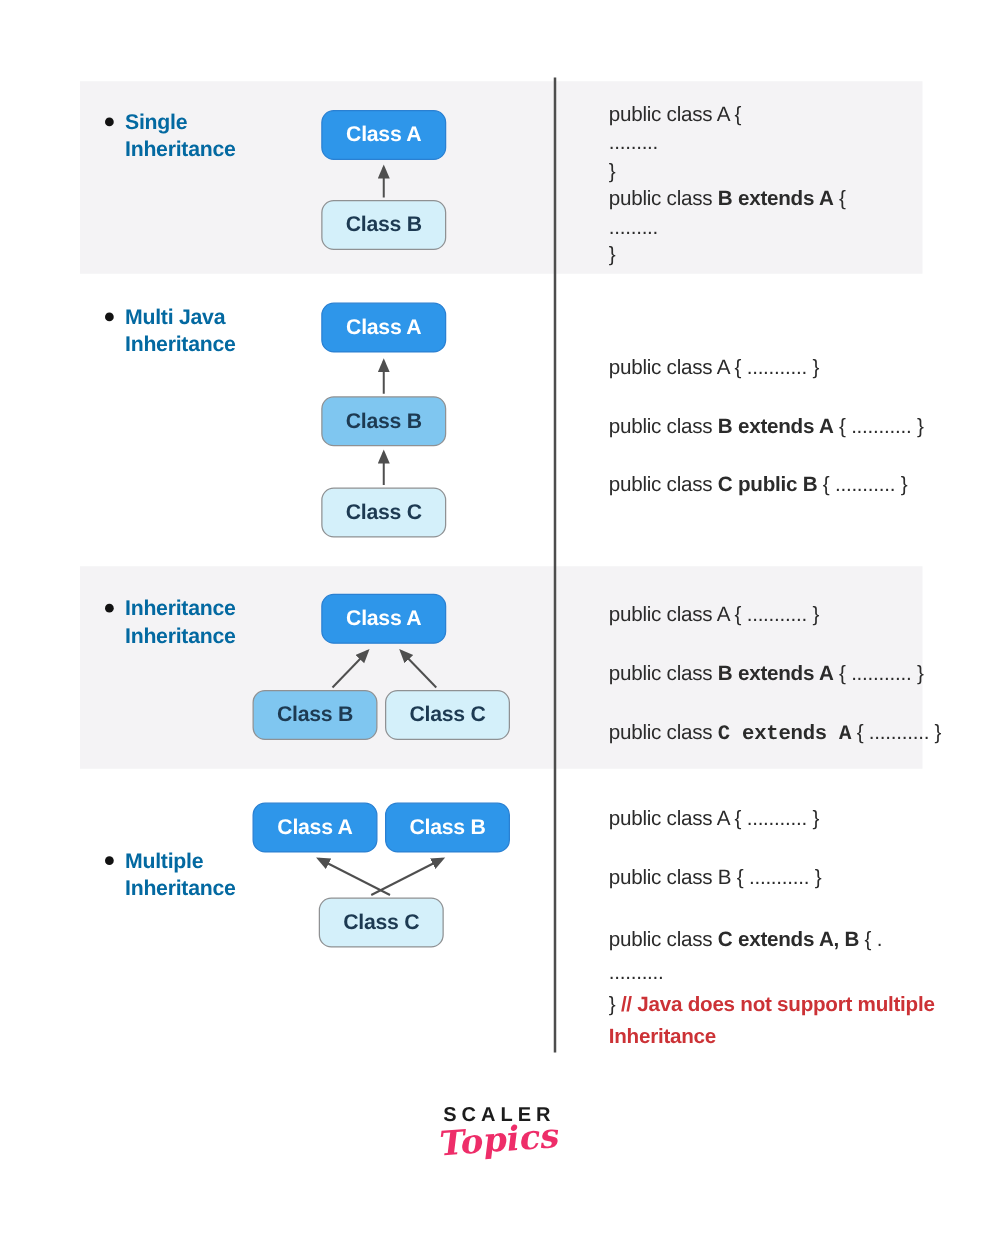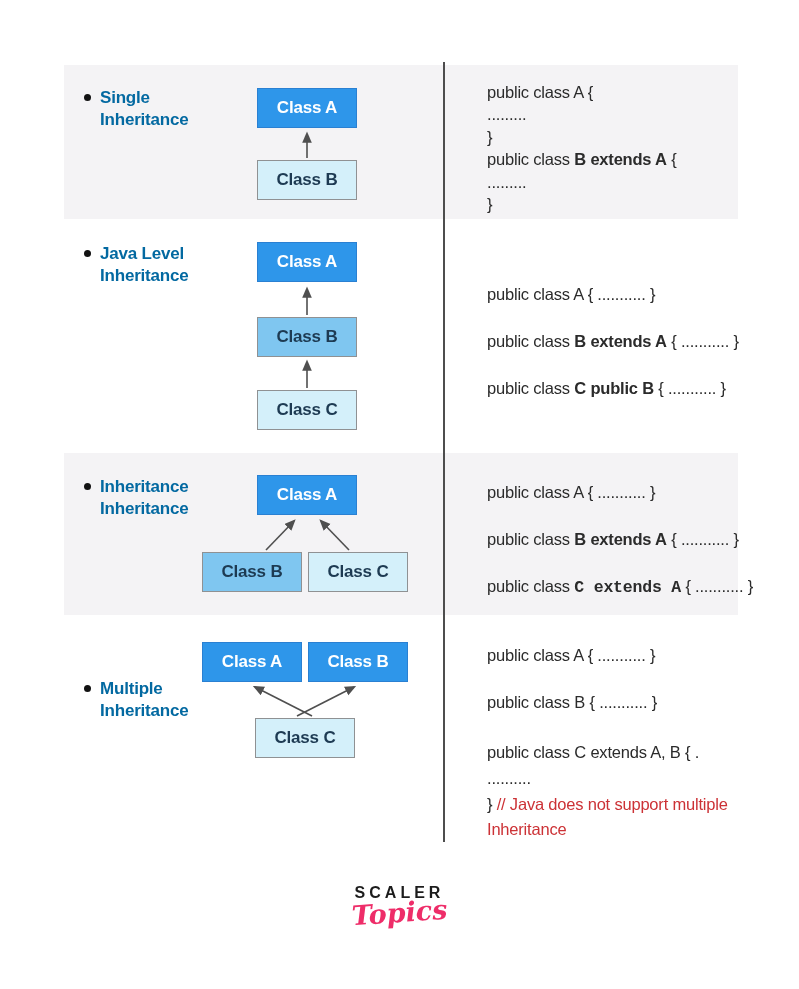--- a/index.html
+++ b/index.html
@@ -17,33 +17,34 @@
 
   .section-title{position:absolute;left:84px;display:flex;gap:9px;z-index:2;}
   .dot{width:7px;height:7px;border-radius:50%;background:#121212;margin-top:7px;flex:none;}
   .title-lines{font-weight:700;font-size:17px;line-height:22px;color:#0369a1;letter-spacing:-0.2px;}
 
   .cbox{
     position:absolute;width:100px;height:40px;z-index:2;
     display:flex;align-items:center;justify-content:center;
     font-weight:700;font-size:17px;letter-spacing:-0.2px;
     box-sizing:border-box;
+    border-radius:10px;
   }
   .cbox.dark{background:var(--box-dark,#2e96ea);color:#ffffff;border:1px solid #2a80d2;}
   .cbox.mid{background:var(--box-mid,#7fc6f0);color:var(--box-text-dark,#1d3a52);border:1px solid #8f9193;}
   .cbox.light{background:var(--box-light,#d4f0fa);color:var(--box-text-dark,#1d3a52);border:1px solid #8f9193;}
 
   .arrows{position:absolute;left:0;top:0;z-index:2;pointer-events:none;}
 
   .code{position:absolute;left:487px;width:290px;z-index:2;color:var(--code-text,#2b2b2b);}
   .code-line{font-size:16.5px;letter-spacing:-0.2px;white-space:nowrap;}
   .tight .code-line{line-height:22.4px;}
   .spaced .code-line{line-height:23px;margin-bottom:24px;}
   .tail .code-line{line-height:25.8px;}
-  .code-line .red{color:var(--comment-red,#cc3236);}
+  .code-line .red{color:var(--comment-red,#cc3236);font-weight:bold;}
 
   .logo{position:absolute;top:884px;left:0;width:100%;text-align:center;z-index:2;}
   .logo-brand{font-size:16px;font-weight:700;letter-spacing:4px;color:#1c1c1c;}
   .logo-sub{
     margin-top:-5px;
     font-family:"DejaVu Serif",serif;font-style:italic;font-weight:700;
     font-size:27px;color:var(--logo-pink,#ee2d69);
     transform:rotate(-4deg);
   }
 </style>
@@ -87,21 +88,21 @@
     <div class="code-line"><span>.........</span></div>
     <div class="code-line"><span>}</span></div>
     <div class="code-line"><span>public class </span><span style="font-weight: 700;">B extends A</span><span> {</span></div>
     <div class="code-line"><span>.........</span></div>
     <div class="code-line"><span>}</span></div>
   </div>
 
   <div class="section-title" style="top:243px">
     <span class="dot"></span>
     <span class="title-lines">
-      <div>Java Level</div>
+      <div>Multi Java</div>
       <div>Inheritance</div>
     </span>
   </div>
   <div class="cbox dark" style="left:257px;top:242px">Class A</div>
   <div class="cbox mid" style="left:257px;top:317px">Class B</div>
   <div class="cbox light" style="left:257px;top:390px">Class C</div>
   <div class="code spaced" style="top:283px">
     <div class="code-line"><span>public class A { ........... }</span></div>
     <div class="code-line"><span>public class </span><span style="font-weight: 700;">B extends A</span><span> {  ........... }</span></div>
     <div class="code-line"><span>public class </span><span style="font-weight: 700;">C public B</span><span> {  ........... }</span></div>
@@ -133,21 +134,21 @@
   <div class="cbox dark" style="left:202px;top:642px">Class A</div>
   <div class="cbox dark" style="left:308px;top:642px">Class B</div>
   <div class="cbox light" style="left:255px;top:718px">Class C</div>
   <div class="code" style="top:646px">
     <div class="code-line"><span>public class A { ........... }</span></div>
   </div>
   <div class="code" style="top:693px">
     <div class="code-line"><span>public class B {  ........... }</span></div>
   </div>
   <div class="code tail" style="top:740px">
-    <div class="code-line"><span>public class </span><span style="font-weight: 400;">C extends A, B</span><span> {  .</span></div>
+    <div class="code-line"><span>public class </span><span style="font-weight: 700;">C extends A, B</span><span> {  .</span></div>
     <div class="code-line"><span>..........</span></div>
     <div class="code-line"><span>} </span><span class="red">// Java does not support multiple</span></div>
     <div class="code-line"><span class="red">Inheritance</span></div>
   </div>
 
   <div class="logo">
     <div class="logo-brand">SCALER</div>
     <div class="logo-sub">Topics</div>
   </div>
 

